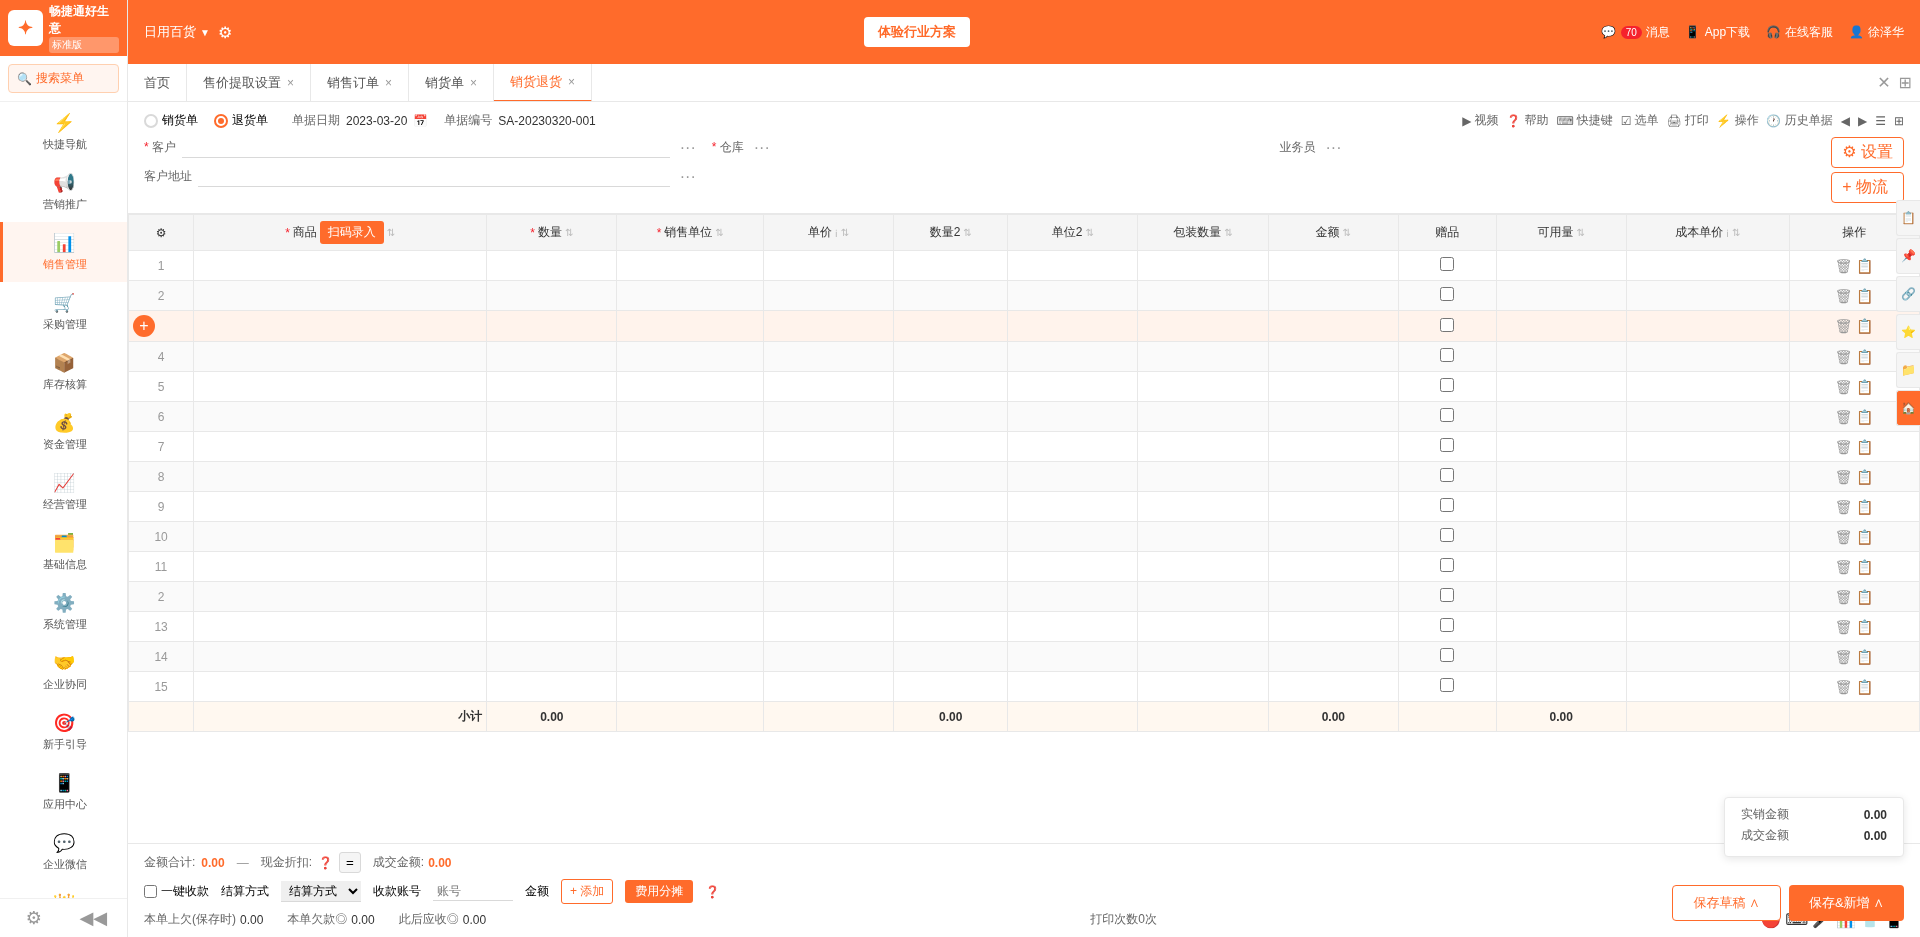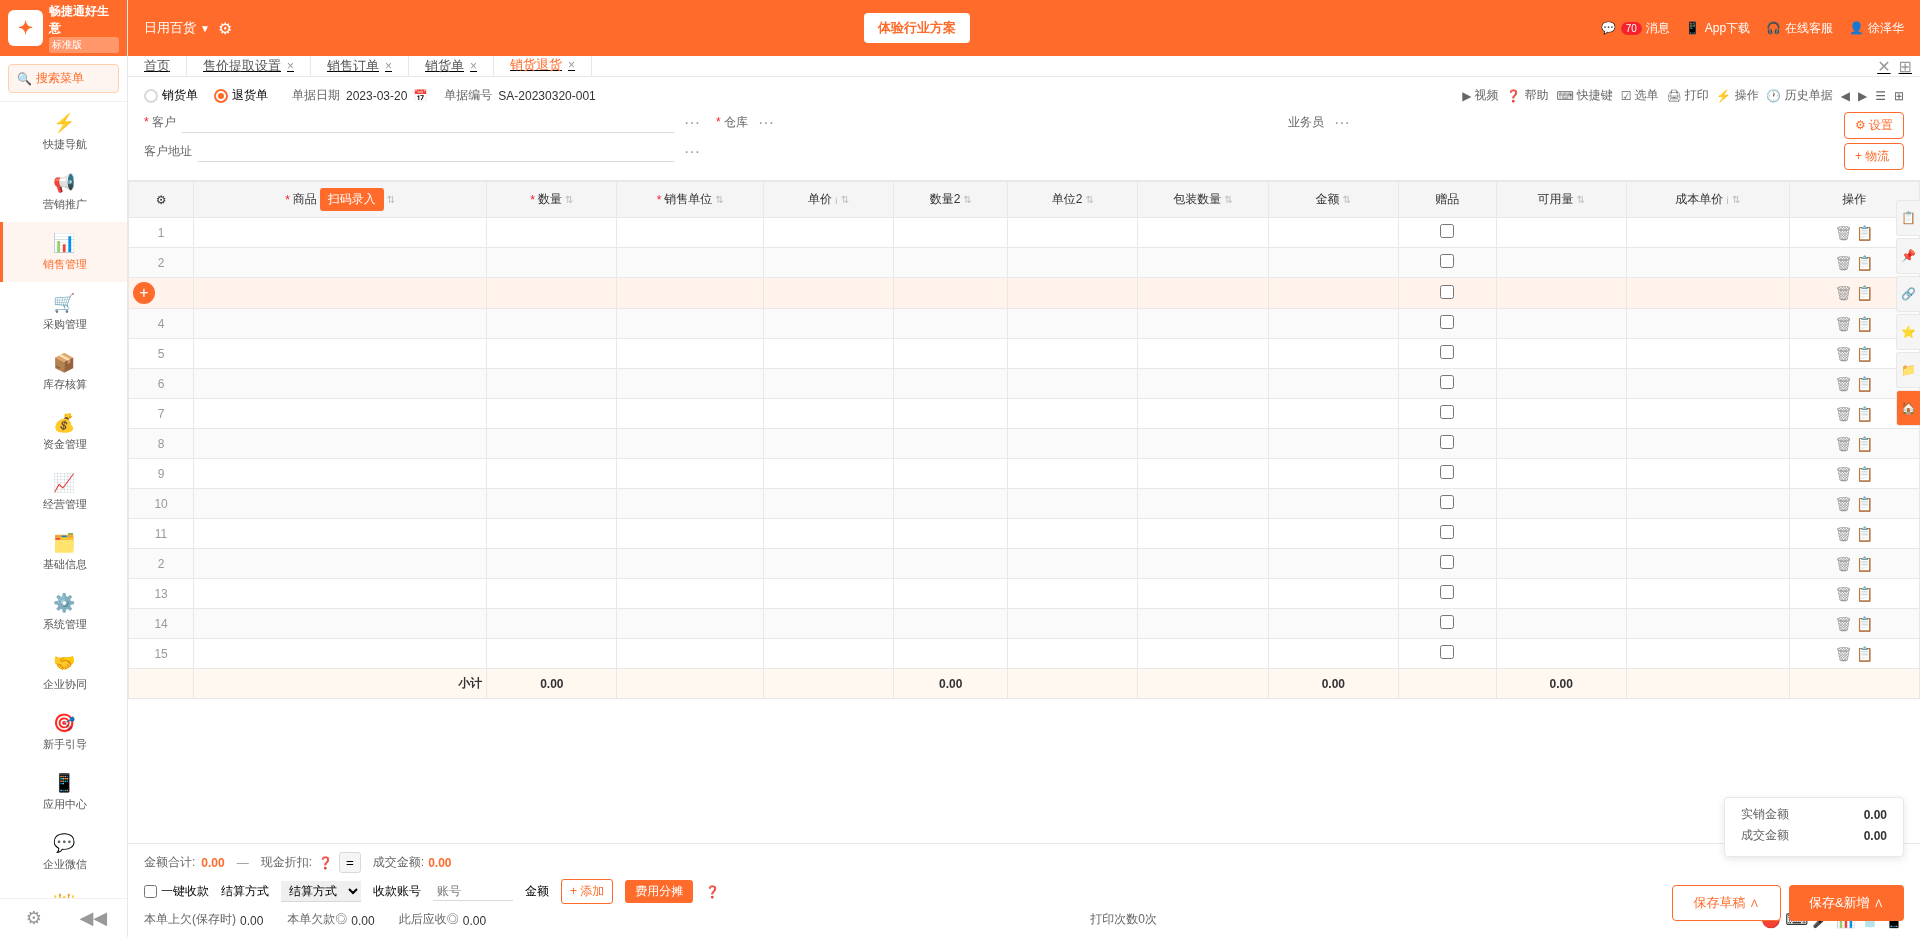--- a/index.html
+++ b/index.html
@@ -16,31 +16,31 @@
     .sidebar-item { display: flex; flex-direction: column; align-items: center; padding: 10px 8px; cursor: pointer; color: #555; font-size: 11px; gap: 3px; border-left: 3px solid transparent; }
     .sidebar-item.active { background: #fff5f0; color: #ff6b2b; border-left: 3px solid #ff6b2b; }
     .sidebar-item-icon { font-size: 18px; }
     .sidebar-bottom { padding: 8px; display: flex; gap: 8px; border-top: 1px solid #f0f0f0; }
     .sidebar-bottom-btn { flex: 1; background: none; border: none; cursor: pointer; color: #999; font-size: 18px; }
 
     
     .main { flex: 1; display: flex; flex-direction: column; height: 937px; overflow: hidden; }
 
     
-    .topbar { height: 56px; background: #ff6b2b; display: flex; align-items: center; padding: 0 16px; gap: 12px; justify-content: space-between; }
+    .topbar { height: 64px; background: #ff6b2b; display: flex; align-items: center; padding: 0 16px; gap: 12px; justify-content: space-between; }
     .topbar-left { display: flex; align-items: center; gap: 8px; }
     .topbar-dropdown { display: flex; align-items: center; gap: 4px; color: #fff; font-size: 13px; cursor: pointer; }
     .topbar-dropdown-arrow { font-size: 10px; }
     .topbar-settings { color: #fff; font-size: 16px; cursor: pointer; }
     .topbar-trial-btn { background: #fff; color: #ff6b2b; border: none; border-radius: 4px; padding: 6px 14px; font-size: 13px; cursor: pointer; font-weight: bold; }
     .topbar-right { display: flex; align-items: center; gap: 16px; color: #fff; font-size: 12px; }
     .topbar-right-item { display: flex; align-items: center; gap: 4px; cursor: pointer; }
 
     
-    .tabbar { height: 21px; background: #fff; display: flex; align-items: center; border-bottom: 1px solid #e8e8e8; padding: 0 0; overflow: hidden; text-decoration: underline; }
+    .tabbar { height: 38px; background: #fff; display: flex; align-items: center; border-bottom: 1px solid #e8e8e8; padding: 0 0; overflow: hidden; }
     .tab-item { height: 38px; display: flex; align-items: center; padding: 0 16px; cursor: pointer; font-size: 13px; color: #555; border-right: 1px solid #e8e8e8; white-space: nowrap; gap: 6px; }
     .tab-item.active { background: #fff; color: #ff6b2b; border-bottom: 2px solid #ff6b2b; }
     .tab-close { color: #999; font-size: 12px; cursor: pointer; }
     .tab-end { margin-left: auto; display: flex; align-items: center; padding: 0 8px; gap: 8px; }
     .tab-end-btn { background: none; border: none; cursor: pointer; color: #999; font-size: 16px; }
 
     
     .content { flex: 1; background: #f0f2f5; overflow: hidden; display: flex; flex-direction: column; }
 
     
@@ -56,21 +56,21 @@
     .form-meta-label { color: #666; }
     .form-meta-value { color: #333; font-weight: 500; }
     .form-actions { display: flex; gap: 8px; align-items: center; margin-left: auto; }
     .form-action-btn { display: flex; align-items: center; gap: 3px; color: #666; font-size: 12px; cursor: pointer; }
     .form-field { display: flex; align-items: center; flex: 1; gap: 6px; min-width: 300px; }
     .field-label { color: #666; font-size: 12px; white-space: nowrap; }
     .field-required { color: #f5222d; }
     .field-input { flex: 1; border: none; border-bottom: 1px solid #d9d9d9; padding: 3px 6px; font-size: 12px; color: #333; outline: none; background: transparent; }
     .field-dots { color: #999; font-size: 16px; cursor: pointer; margin-left: 4px; }
     .form-right-actions { display: flex; flex-direction: column; gap: 4px; margin-left: auto; }
-    .form-right-btn { border: 1px solid #ff6b2b; color: #ff6b2b; background: #fff; border-radius: 4px; padding: 4px 10px; font-size: 12px; cursor: pointer; display: flex; align-items: center; gap: 3px; }
+    .form-right-btn { border: 1px solid #ff6b2b; color: #ff6b2b; background: #fff; border-radius: 4px; padding: 4px 10px; font-size: 16px; cursor: pointer; display: flex; align-items: center; gap: 3px; }
 
     
     .table-section { flex: 1; overflow: hidden; display: flex; flex-direction: column; background: #fff; margin: 0; }
     .scan-btn { background: #ff6b2b; color: #fff; border: none; border-radius: 3px; padding: 3px 8px; font-size: 12px; cursor: pointer; }
 
     .data-table { width: 100%; border-collapse: collapse; font-size: 12px; }
     .data-table th { background: #f5f5f5; border: 1px solid #e8e8e8; padding: 6px 4px; text-align: center; color: #333; font-weight: normal; white-space: nowrap; }
     .data-table td { border: 1px solid #e8e8e8; padding: 4px 4px; text-align: center; color: #333; height: 30px; }
     .data-table tr:nth-child(odd) td { background: #fff; }
     .data-table tr:nth-child(even) td { background: #fafafa; }
@@ -94,21 +94,21 @@
     .dash-divider { color: #999; }
     .equals-btn { background: #f5f5f5; border: 1px solid #d9d9d9; border-radius: 3px; padding: 2px 6px; cursor: pointer; }
     .transaction-total { display: flex; align-items: center; gap: 4px; }
     .bottom-row2 { display: flex; align-items: center; gap: 12px; font-size: 12px; }
     .checkbox-item { display: flex; align-items: center; gap: 4px; cursor: pointer; }
     .payment-input { border: none; border-bottom: 1px solid #d9d9d9; padding: 2px 4px; width: 80px; font-size: 12px; }
     .add-fee-btn { background: #fff; border: 1px solid #ff6b2b; color: #ff6b2b; border-radius: 3px; padding: 3px 8px; cursor: pointer; font-size: 12px; }
     .fee-split-btn { background: #ff6b2b; color: #fff; border: none; border-radius: 3px; padding: 3px 10px; cursor: pointer; font-size: 12px; }
     .help-icon { color: #999; cursor: pointer; }
     .bottom-row3 { display: flex; align-items: center; gap: 24px; font-size: 12px; color: #333; }
-    .bottom-stat { display: flex; align-items: flex-end; gap: 4px; }
+    .bottom-stat { display: flex; align-items: center; gap: 4px; }
     .stat-label { color: #666; }
     .stat-value { color: #333; }
     .print-info { color: #666; margin-left: auto; }
 
     
     .summary-panel { position: absolute; right: 16px; bottom: 80px; background: #fff; border: 1px solid #e8e8e8; border-radius: 4px; padding: 8px 16px; font-size: 12px; min-width: 180px; box-shadow: 0 2px 8px rgba(0,0,0,0.1); }
     .summary-row { display: flex; justify-content: space-between; align-items: center; margin-bottom: 4px; }
     .summary-label { color: #666; }
     .summary-value { color: #333; font-weight: bold; }
 

